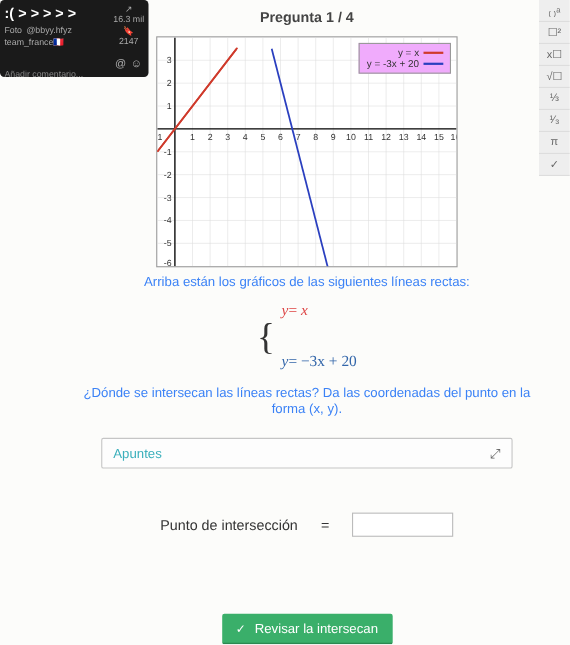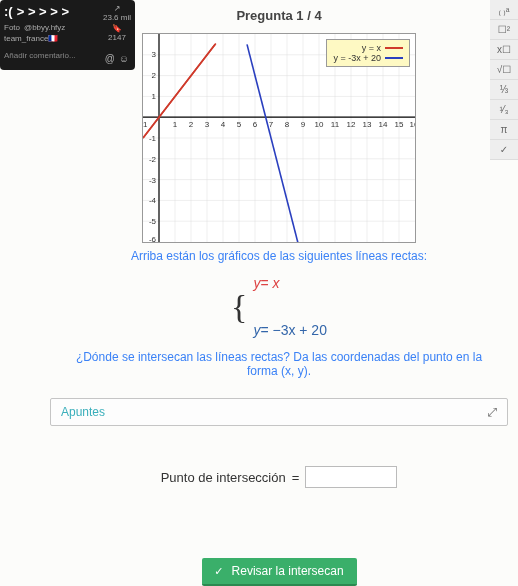--- a/index.html
+++ b/index.html
@@ -32,21 +32,21 @@
       font-size: 13px;
       font-weight: bold;
     }
     .overlay-icons {
       display: flex;
       gap: 4px;
       margin-top: 4px;
       font-size: 8px;
     }
     .overlay-comment {
-      margin-top: 8px;
+      margin-top: 20px;
       font-size: 8px;
       color: #888;
     }
     .overlay-right {
       position: absolute;
       right: 4px; top: 4px;
       text-align: center;
       font-size: 8px;
     }
     .overlay-bottom-icons {
@@ -91,21 +91,21 @@
       height: 210px;
       margin: 0 auto;
       border: 1px solid #999;
       background: #fff;
       position: relative;
     }
     .legend {
       position: absolute;
       top: 5px; right: 5px;
       border: 1px solid #999;
-      background: #fef9c3;
+      background: #f0abfc;
       padding: 3px 6px;
       font-size: 9px;
       text-align: right;
     }
     .legend-row { display: flex; align-items: center; justify-content: flex-end; gap: 4px; }
     .legend-line { width: 18px; height: 2px; }
     .caption {
       margin-top: 6px;
       font-size: 12px;
       color: #3b82f6;
@@ -117,50 +117,50 @@
       justify-content: center;
       gap: 6px;
     }
     .brace {
       font-size: 34px;
       font-family: serif;
       line-height: 0.8;
     }
     .eq-stack {
       text-align: left;
-      font-family: Liberation Sans, sans-serif;
+      font-family: Liberation Serif, serif;
       font-size: 14px;
     }
     .eq-red { color: #d44; }
     .eq-blue { color: #36a; margin-top: 31px; }
     .italic { font-style: italic; }
     .question-text {
       margin: 10px 20px 20px;
       font-size: 12px;
       color: #3b82f6;
     }
     .apuntes {
-      width: 458px;
+      width: 374px;
       margin: 0 auto;
       border: 1px solid #c5c5c5;
       background: #fdfdfd;
       padding: 6px 10px;
       display: flex;
       justify-content: space-between;
       align-items: center;
       color: #3aafbb;
       font-size: 12px;
       border-radius: 2px;
     }
     .answer-row {
       margin-top: 40px;
       display: flex;
       align-items: center;
       justify-content: center;
-      gap: 6px;
+      gap: 21px;
       font-size: 13px;
     }
     .answer-input {
       width: 92px;
       height: 22px;
       border: 1px solid #bbb;
       background: #fff;
       padding: 2px 4px;
       font-size: 12px;
     }
@@ -185,21 +185,21 @@
 </head>
 <body>
 
 <div class="overlay">
   <div class="overlay-top">
     <span>:(</span>
     <span>&gt; &gt; &gt; &gt; &gt;</span>
   </div>
   <div class="overlay-right">
     <div>↗</div>
-    <div>23.6 mil</div>
+    <div>16.3 mil</div>
     <div style="margin-top:2px">🔖</div>
     <div>2147</div>
   </div>
   <div class="overlay-icons">
     <span>Foto</span>
     <span>@bbyy.hfyz</span>
   </div>
   <div style="font-size:8px;margin-top:2px">team_france🇫🇷</div>
   <div class="overlay-comment">Añadir comentario...</div>
   <div class="overlay-bottom-icons">

